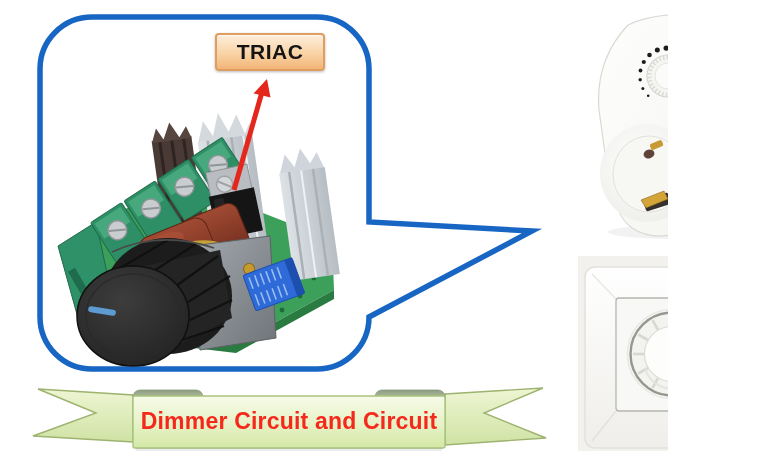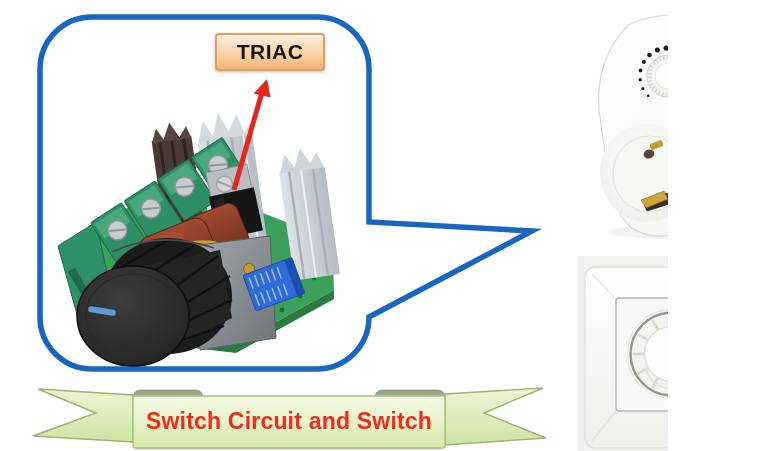--- a/index.html
+++ b/index.html
@@ -284,17 +284,17 @@
   </g>
 
   <g>
     <line x1="234" y1="190" x2="262" y2="92" stroke="#e5261c" stroke-width="5"></line>
     <polygon points="267,79 270.5,97.5 253.5,93.5" fill="#e5261c"></polygon>
   </g>
 </svg>
 
 <div class="callout-label">TRIAC</div>
 
-<div class="banner-title">Switch Circuit and Switch</div>
+<div class="banner-title">Dimmer Circuit and Circuit</div>
 
 <div class="brand-mark">Schneider Electric</div>
 
 </div>
 
 </body></html>

